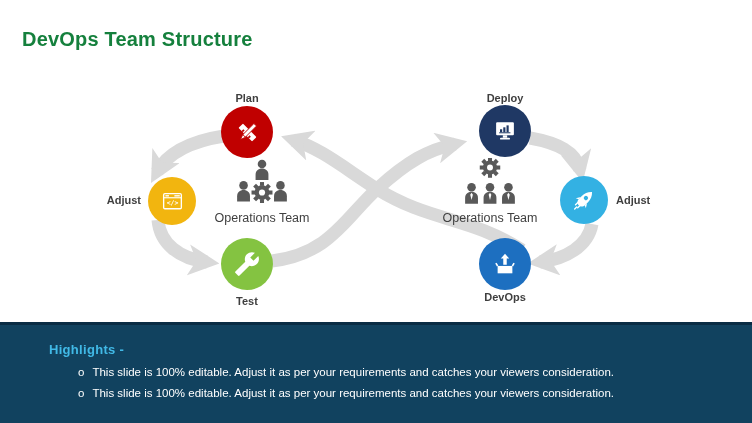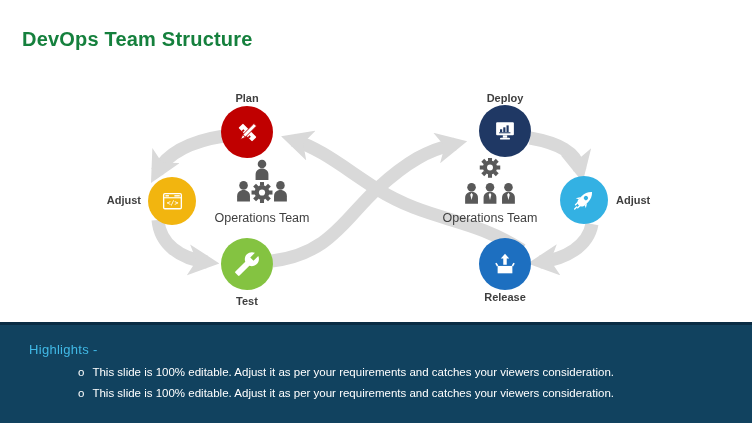--- a/index.html
+++ b/index.html
@@ -25,21 +25,21 @@
   .lbl-l{text-align:left;}
   .team-icons{position:absolute;z-index:2;}
   .team-label{
     position:absolute;z-index:2;font-size:12.5px;color:#3f3f3f;text-align:center;
   }
   .highlights{
     position:absolute;left:0;top:322px;width:752px;height:101px;z-index:5;
     background:#11425f;border-top:3px solid #0a2c44;box-sizing:border-box;
   }
   .hl-title{
-    margin:17px 0 0 29px;font-size:13px;font-weight:normal;color:#41b9e6;
+    margin:17px 0 0 49px;font-size:13px;font-weight:bold;color:#41b9e6;
     letter-spacing:.3px;
   }
   .hl-row{
     display:flex;margin-left:78px;margin-top:9px;color:#ffffff;font-size:11.5px;
   }
   .hl-marker{margin-right:8px;color:#ffffff;}
 </style>
 </head>
 <body>
 
@@ -130,21 +130,21 @@
   <div class="node-label lbl-l" style="left:616px;top:194px;width:60px;">Adjust</div>
 
   <div class="node" style="left: 479px; top: 238px; width: 52px; height: 52px; background-color: rgb(29, 111, 192);">
     <svg width="26" height="26" viewBox="0 0 24 24">
       <path d="M12 2.6 L15.9 7 H13.6 V12.6 H10.4 V7 H8.1 Z" fill="#fff"></path>
       <rect x="5.2" y="13.8" width="13.6" height="6.8" fill="#fff"></rect>
       <line x1="5.2" y1="13.8" x2="3.6" y2="11.2" stroke="#fff" stroke-width="1.5"></line>
       <line x1="18.8" y1="13.8" x2="20.4" y2="11.2" stroke="#fff" stroke-width="1.5"></line>
     </svg>
   </div>
-  <div class="node-label lbl-c" style="left:465px;top:291px;width:80px;">Release</div>
+  <div class="node-label lbl-c" style="left:465px;top:291px;width:80px;">DevOps</div>
 
   <svg class="team-icons" style="left:233px;top:158px;" width="58" height="50" viewBox="0 0 48 42">
     <g fill="#595959">
       <circle cx="24" cy="5" r="3.6"></circle>
       <path d="M18.6 18.5 v-4.4 c0-3.2 2.3-5.2 5.4-5.2 s5.4 2 5.4 5.2 v4.4 z"></path>
       <circle cx="8.5" cy="23" r="3.6"></circle>
       <path d="M3.1 36.5 v-4.4 c0-3.2 2.3-5.2 5.4-5.2 s5.4 2 5.4 5.2 v4.4 z"></path>
       <circle cx="39.5" cy="23" r="3.6"></circle>
       <path d="M34.1 36.5 v-4.4 c0-3.2 2.3-5.2 5.4-5.2 s5.4 2 5.4 5.2 v4.4 z"></path>
       <g transform="translate(24 29)">

